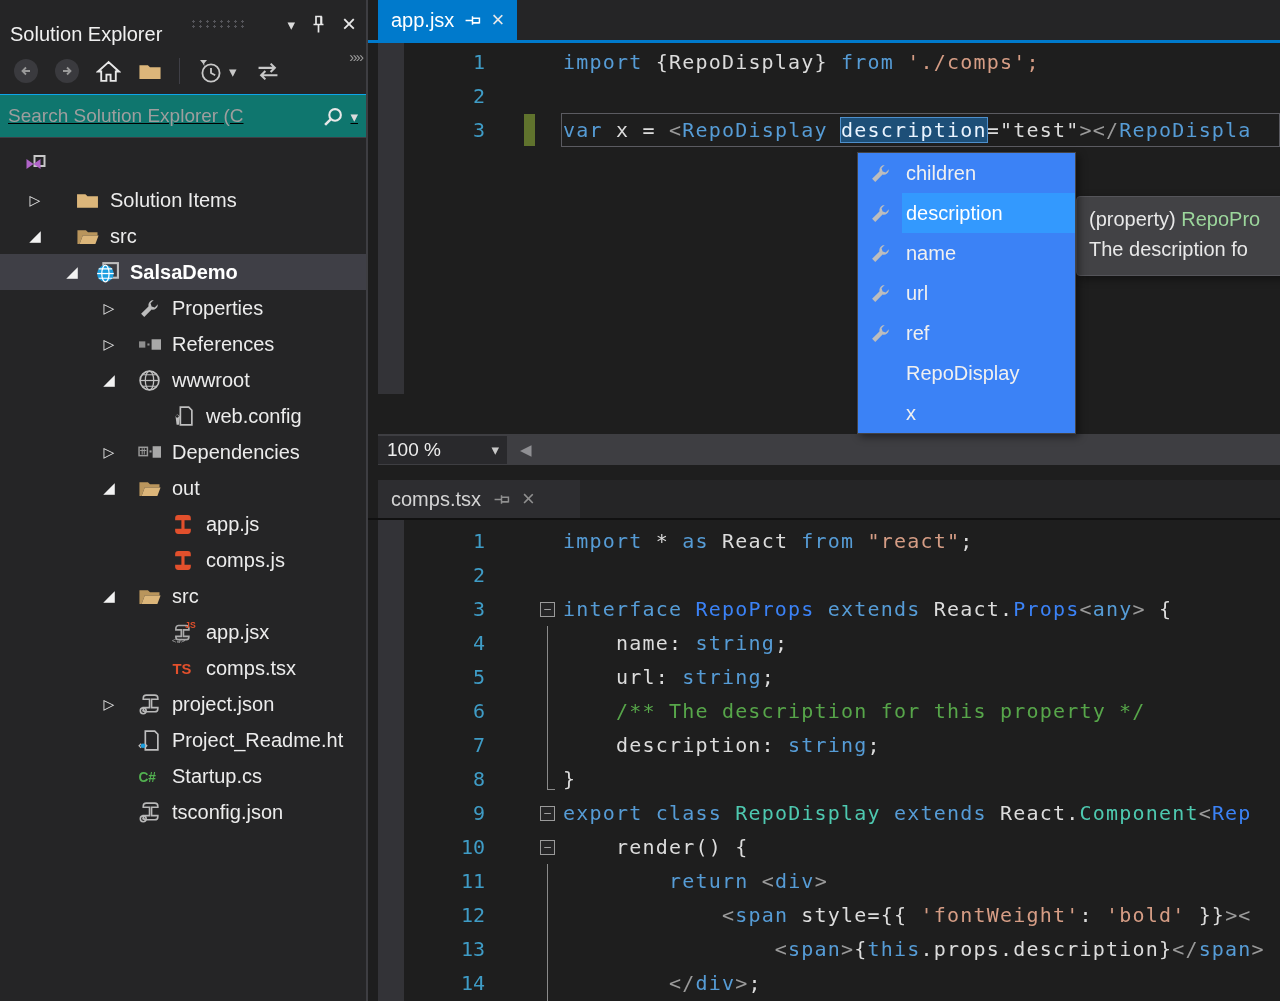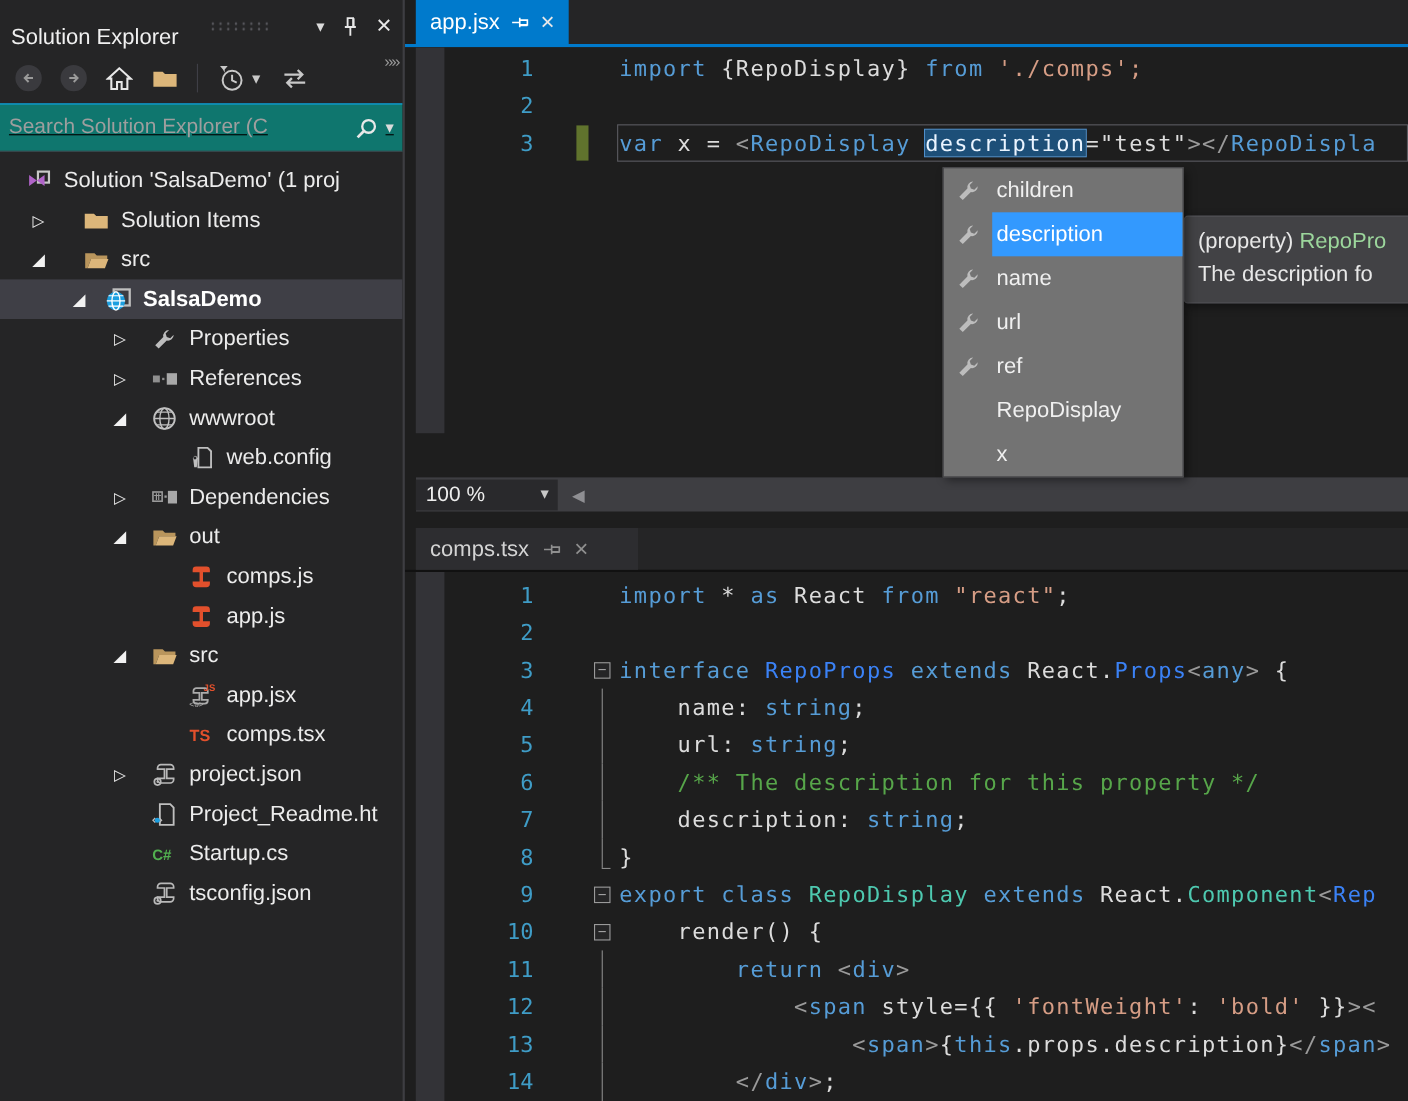--- a/index.html
+++ b/index.html
@@ -76,21 +76,21 @@
              font-size:19px;display:flex;align-items:center;padding-left:9px;}
   .zoomcombo .caret{margin-left:auto;margin-right:8px;color:#C8C8C8;}
   .hscroll-left{margin-left:13px;color:#8F8F93;font-size:15px;}
   .pane-gap{height:15px;background:#1E1E1E;}
   .tabrow2{height:38px;background:linear-gradient(to right,#1E1E1E 10px,#252526 10px);display:flex;}
   .tab-inactive{margin-left:10px;width:202px;background:#2D2D30;color:#D4D4D4;display:flex;
                 align-items:center;gap:14px;padding:0 13px;font-size:20px;box-sizing:border-box;}
   .tab-inactive .pin,.tab-inactive .xbtn{color:#8F8F8F;}
   .tabsep{height:2px;background:#111111;}
   
-  .isense{position:absolute;left:857px;top:152px;width:219px;background:#737373;
+  .isense{position:absolute;left:857px;top:152px;width:219px;background:#3b82f6;
           border:1px solid #434346;box-sizing:border-box;z-index:30;box-shadow:3px 3px 8px rgba(0,0,0,.45);}
   .ii{height:40px;display:flex;align-items:center;}
   .ii .iico{width:44px;flex:none;display:flex;align-items:center;justify-content:center;}
   .ii .ilbl{flex:1;height:100%;display:flex;align-items:center;padding-left:4px;
             color:#F0F0F0;font-size:20px;}
   .ii.sel .ilbl{background:#3399FE;color:#FFFFFF;}
   
   .qtip{position:absolute;left:1076px;top:196px;width:240px;height:64px;background:#424245;
         border:1px solid #55555A;border-radius:4px;z-index:29;padding:7px 12px;
         box-shadow:3px 3px 8px rgba(0,0,0,.4);}
@@ -163,21 +163,20 @@
   </div>
   <div class="tree" id="tree">
       <div class="trow lvl0">
         <span class="ticon">
           <svg width="23" height="20" viewBox="0 0 22 20">
             <rect x="10" y="2" width="10" height="10" fill="none" stroke="#C8C8C8" stroke-width="2"></rect>
             <path d="M2 5l7 5-7 5z" fill="#B064C8"></path>
             <path d="M16 5l-7 5 7 5z" fill="#B064C8"></path>
           </svg>
         </span>
-        <span class="tlabel">Solution 'SalsaDemo' (1 proj</span>
       </div>
       <div class="trow lvl1">
         <span class="exp closed">▷</span>
         <span class="ticon">
           <svg width="23" height="19" viewBox="0 0 22 18">
             <path d="M1 3h8l2 2h10v11H1z" fill="#DCB67A"></path>
           </svg>
         </span>
         <span class="tlabel">Solution Items</span>
       </div>
@@ -269,30 +268,30 @@
         </span>
         <span class="tlabel">out</span>
       </div>
       <div class="trow lvl4">
         <span class="exp none"></span>
         <span class="ticon">
           <svg width="23" height="23" viewBox="0 0 22 22">
             <path d="M6 2h9a3 3 0 0 1 3 3v2h-6v8h6v2a3 3 0 0 1-3 3H6a3 3 0 0 1-3-3v-2h6V7H3V5a3 3 0 0 1 3-3z" fill="#E2502C"></path>
           </svg>
         </span>
-        <span class="tlabel">comps.js</span>
+        <span class="tlabel">app.js</span>
       </div>
       <div class="trow lvl4">
         <span class="exp none"></span>
         <span class="ticon">
           <svg width="23" height="23" viewBox="0 0 22 22">
             <path d="M6 2h9a3 3 0 0 1 3 3v2h-6v8h6v2a3 3 0 0 1-3 3H6a3 3 0 0 1-3-3v-2h6V7H3V5a3 3 0 0 1 3-3z" fill="#E2502C"></path>
           </svg>
         </span>
-        <span class="tlabel">app.js</span>
+        <span class="tlabel">comps.js</span>
       </div>
       <div class="trow lvl3">
         <span class="exp open">◢</span>
         <span class="ticon">
           <svg width="24" height="19" viewBox="0 0 22 18">
             <path d="M1 3h8l2 2h9v3H6l-3 8H1z" fill="#B9955C"></path>
             <path d="M6 8h15l-3 8H3z" fill="#DCB67A"></path>
           </svg>
         </span>
         <span class="tlabel">src</span>

